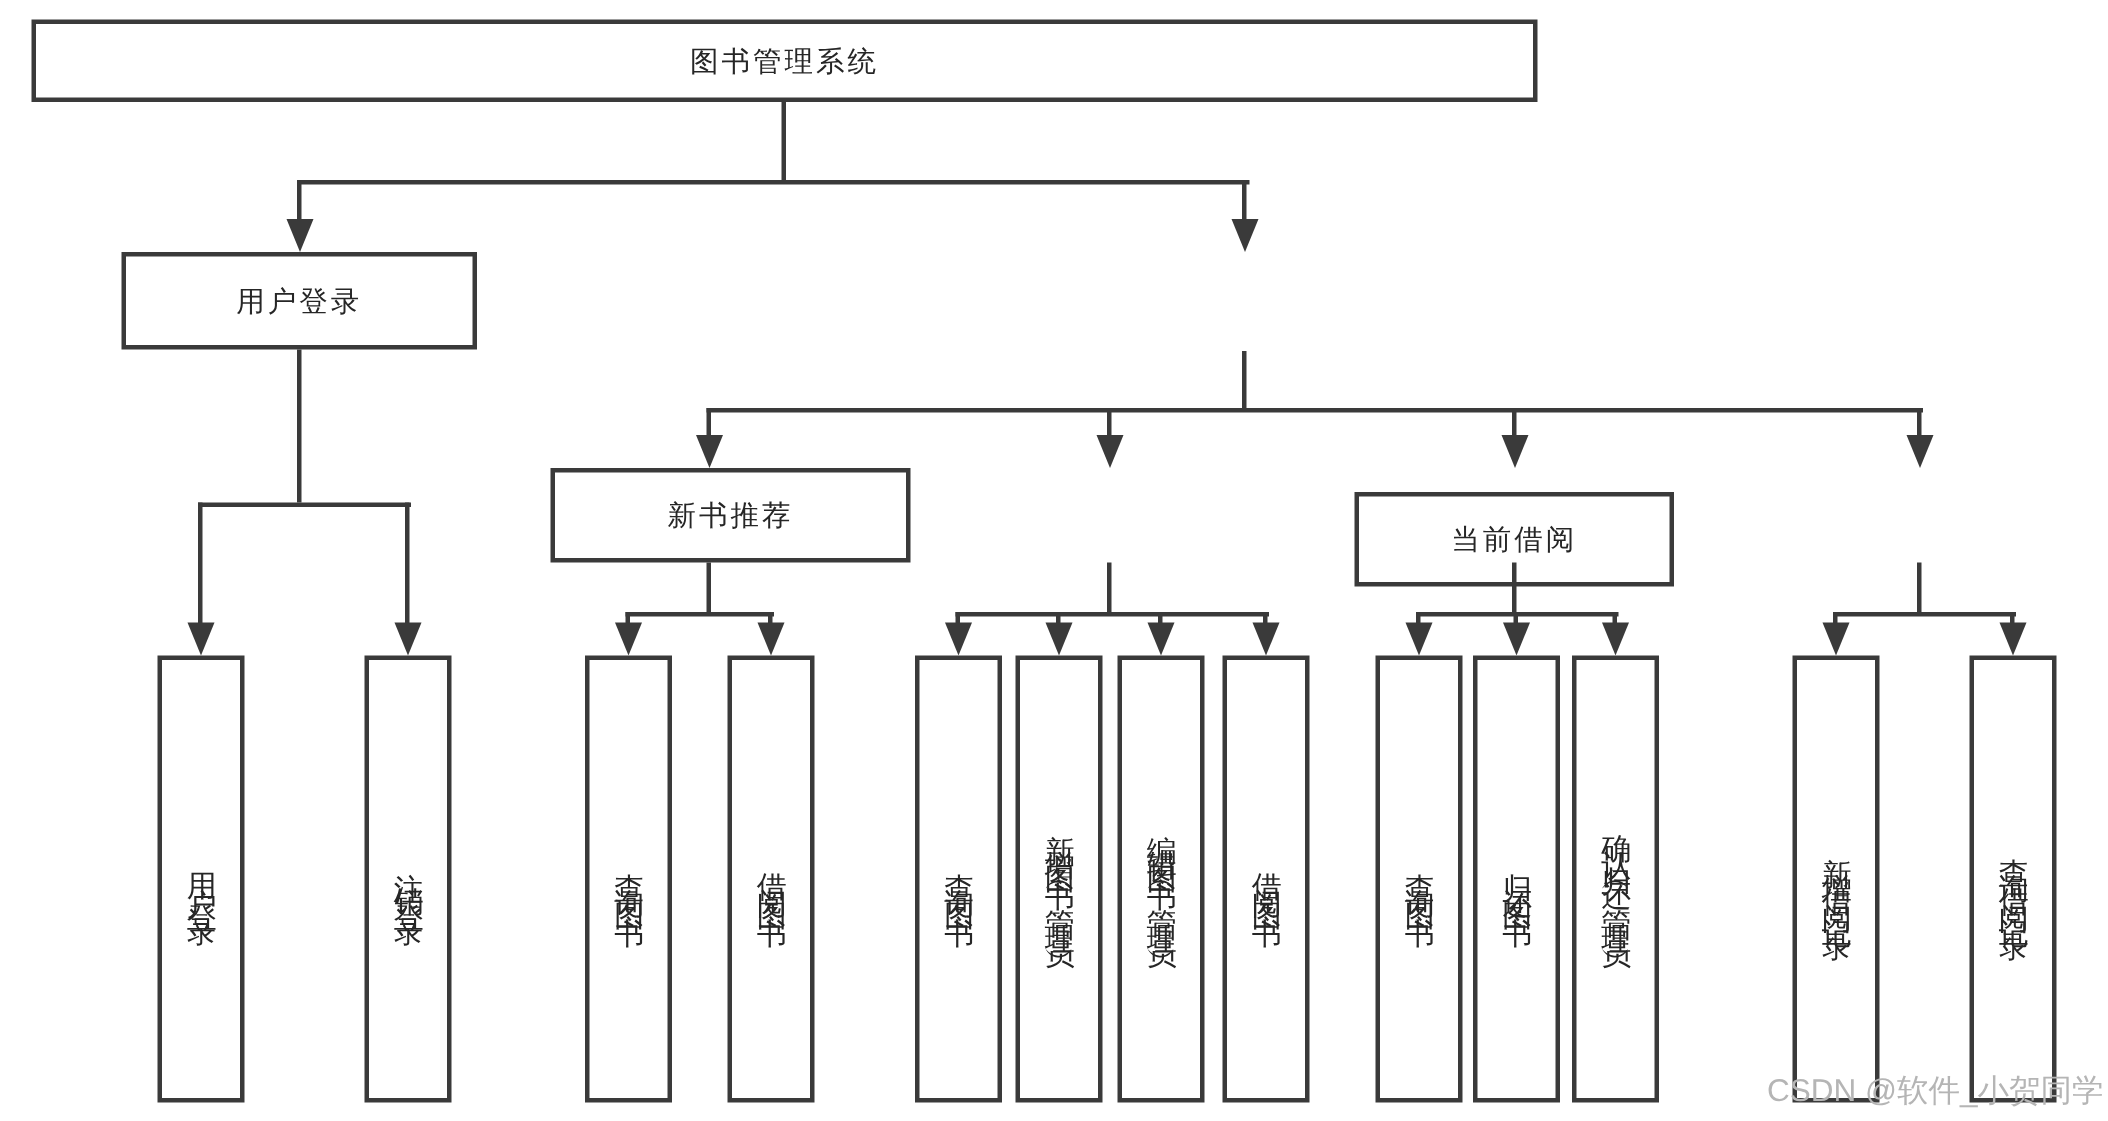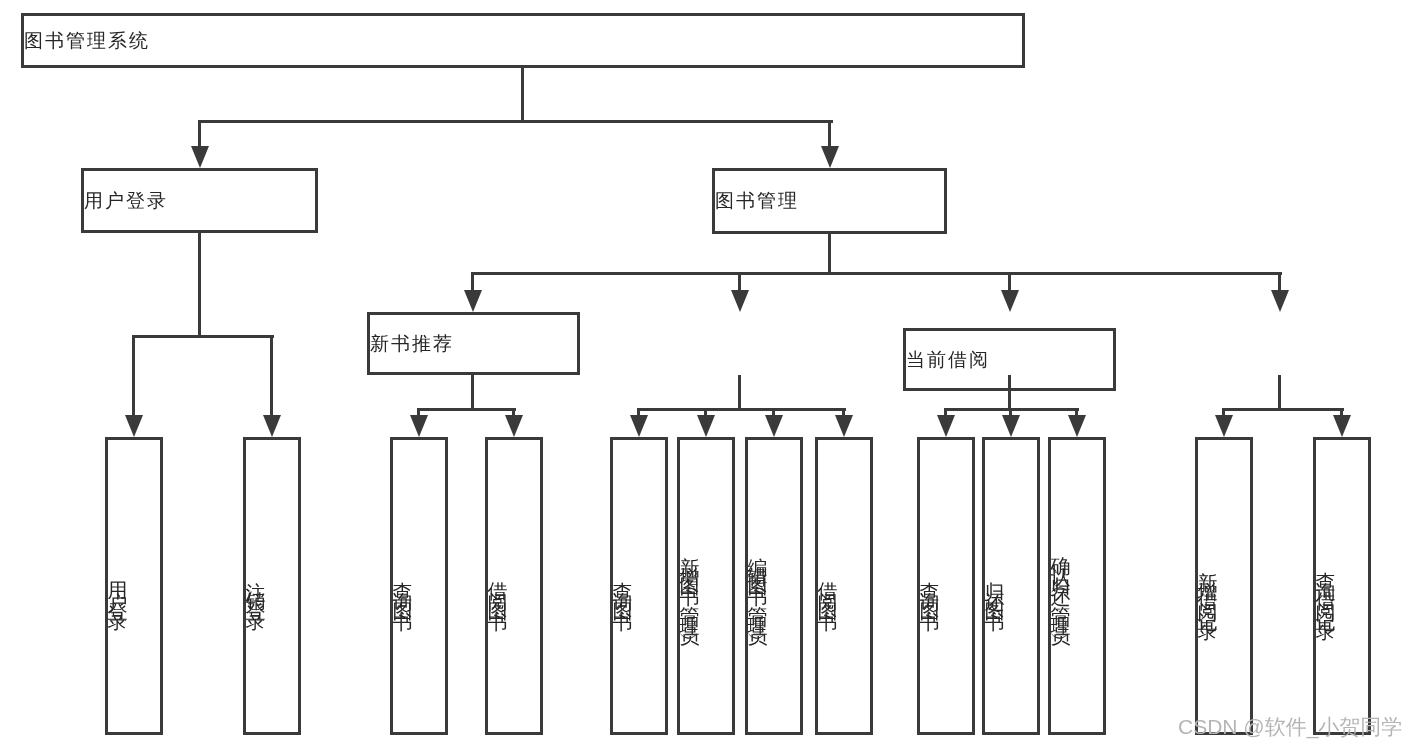--- a/index.html
+++ b/index.html
@@ -20,21 +20,21 @@
     width: 1405px; height: 747px;
     background: var(--bg);
   }
   .box {
     position: absolute;
     box-sizing: border-box;
     border: 3px solid var(--stroke);
     background: #fff;
     display: flex;
     align-items: center;
-    justify-content: flex-start;
+    justify-content: center;
   }
   .hlbl {
     font-size: 19px;
     letter-spacing: 2px;
     color: var(--text);
     white-space: nowrap;
   }
   .vbox { top: 437px; width: 58px; height: 298px; }
   .vlbl {
     writing-mode: vertical-rl;
@@ -65,25 +65,22 @@
 
 <div id="canvas">
 
   <div class="box" style="left:21px; top:13px; width:1004px; height:55px;">
     <span class="hlbl">图书管理系统</span>
   </div>
 
   <div class="box" style="left:81px; top:168px; width:237px; height:65px;">
     <span class="hlbl">用户登录</span>
   </div>
-  <div class="box" style="left:712px; top:168px; width:235px; height:66px;">
-    <span class="hlbl">图书管理</span>
-  </div>
 
-  <div class="box" style="left:367px; top:312px; width:213px; height:63px;">
+  <div class="box" style="left:367px; top:312px; width:240px; height:63px;">
     <span class="hlbl">新书推荐</span>
   </div>
   <div class="box" style="left:903px; top:328px; width:213px; height:63px;">
     <span class="hlbl">当前借阅</span>
   </div>
 
   <div class="box vbox" style="left:105px;">
     <span class="vlbl">用户登录</span>
   </div>
   <div class="box vbox" style="left:243px;">

